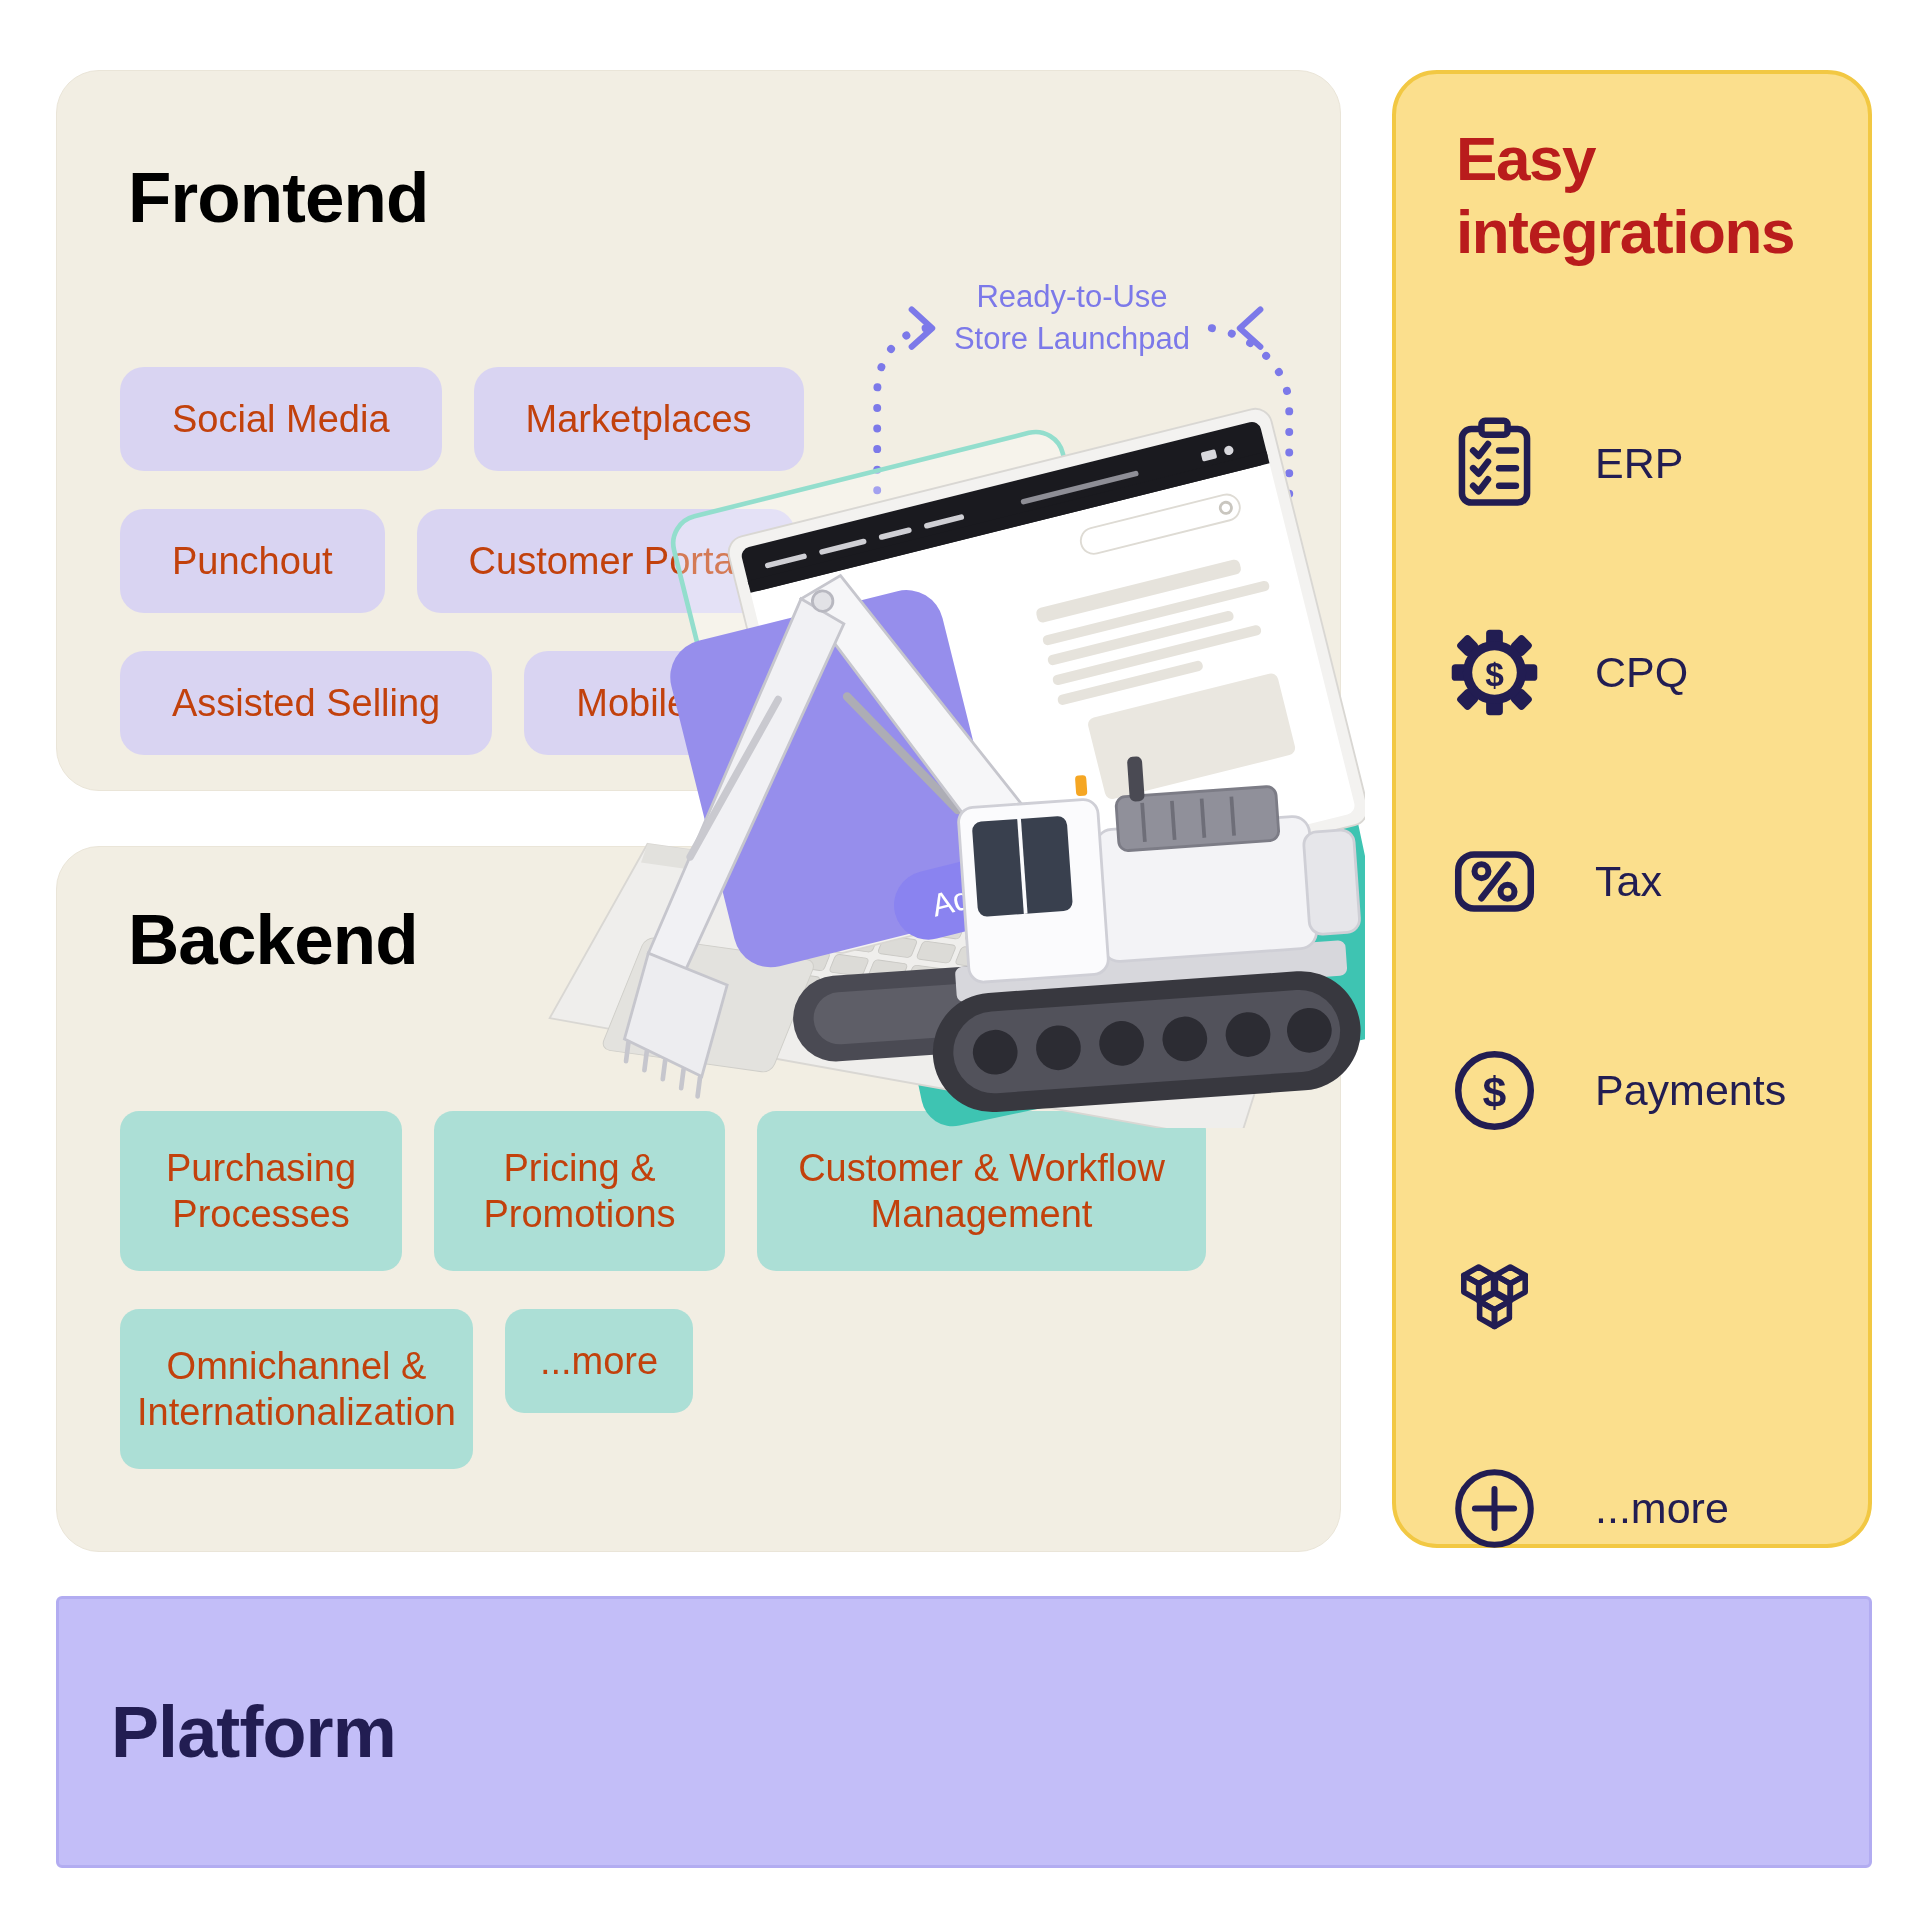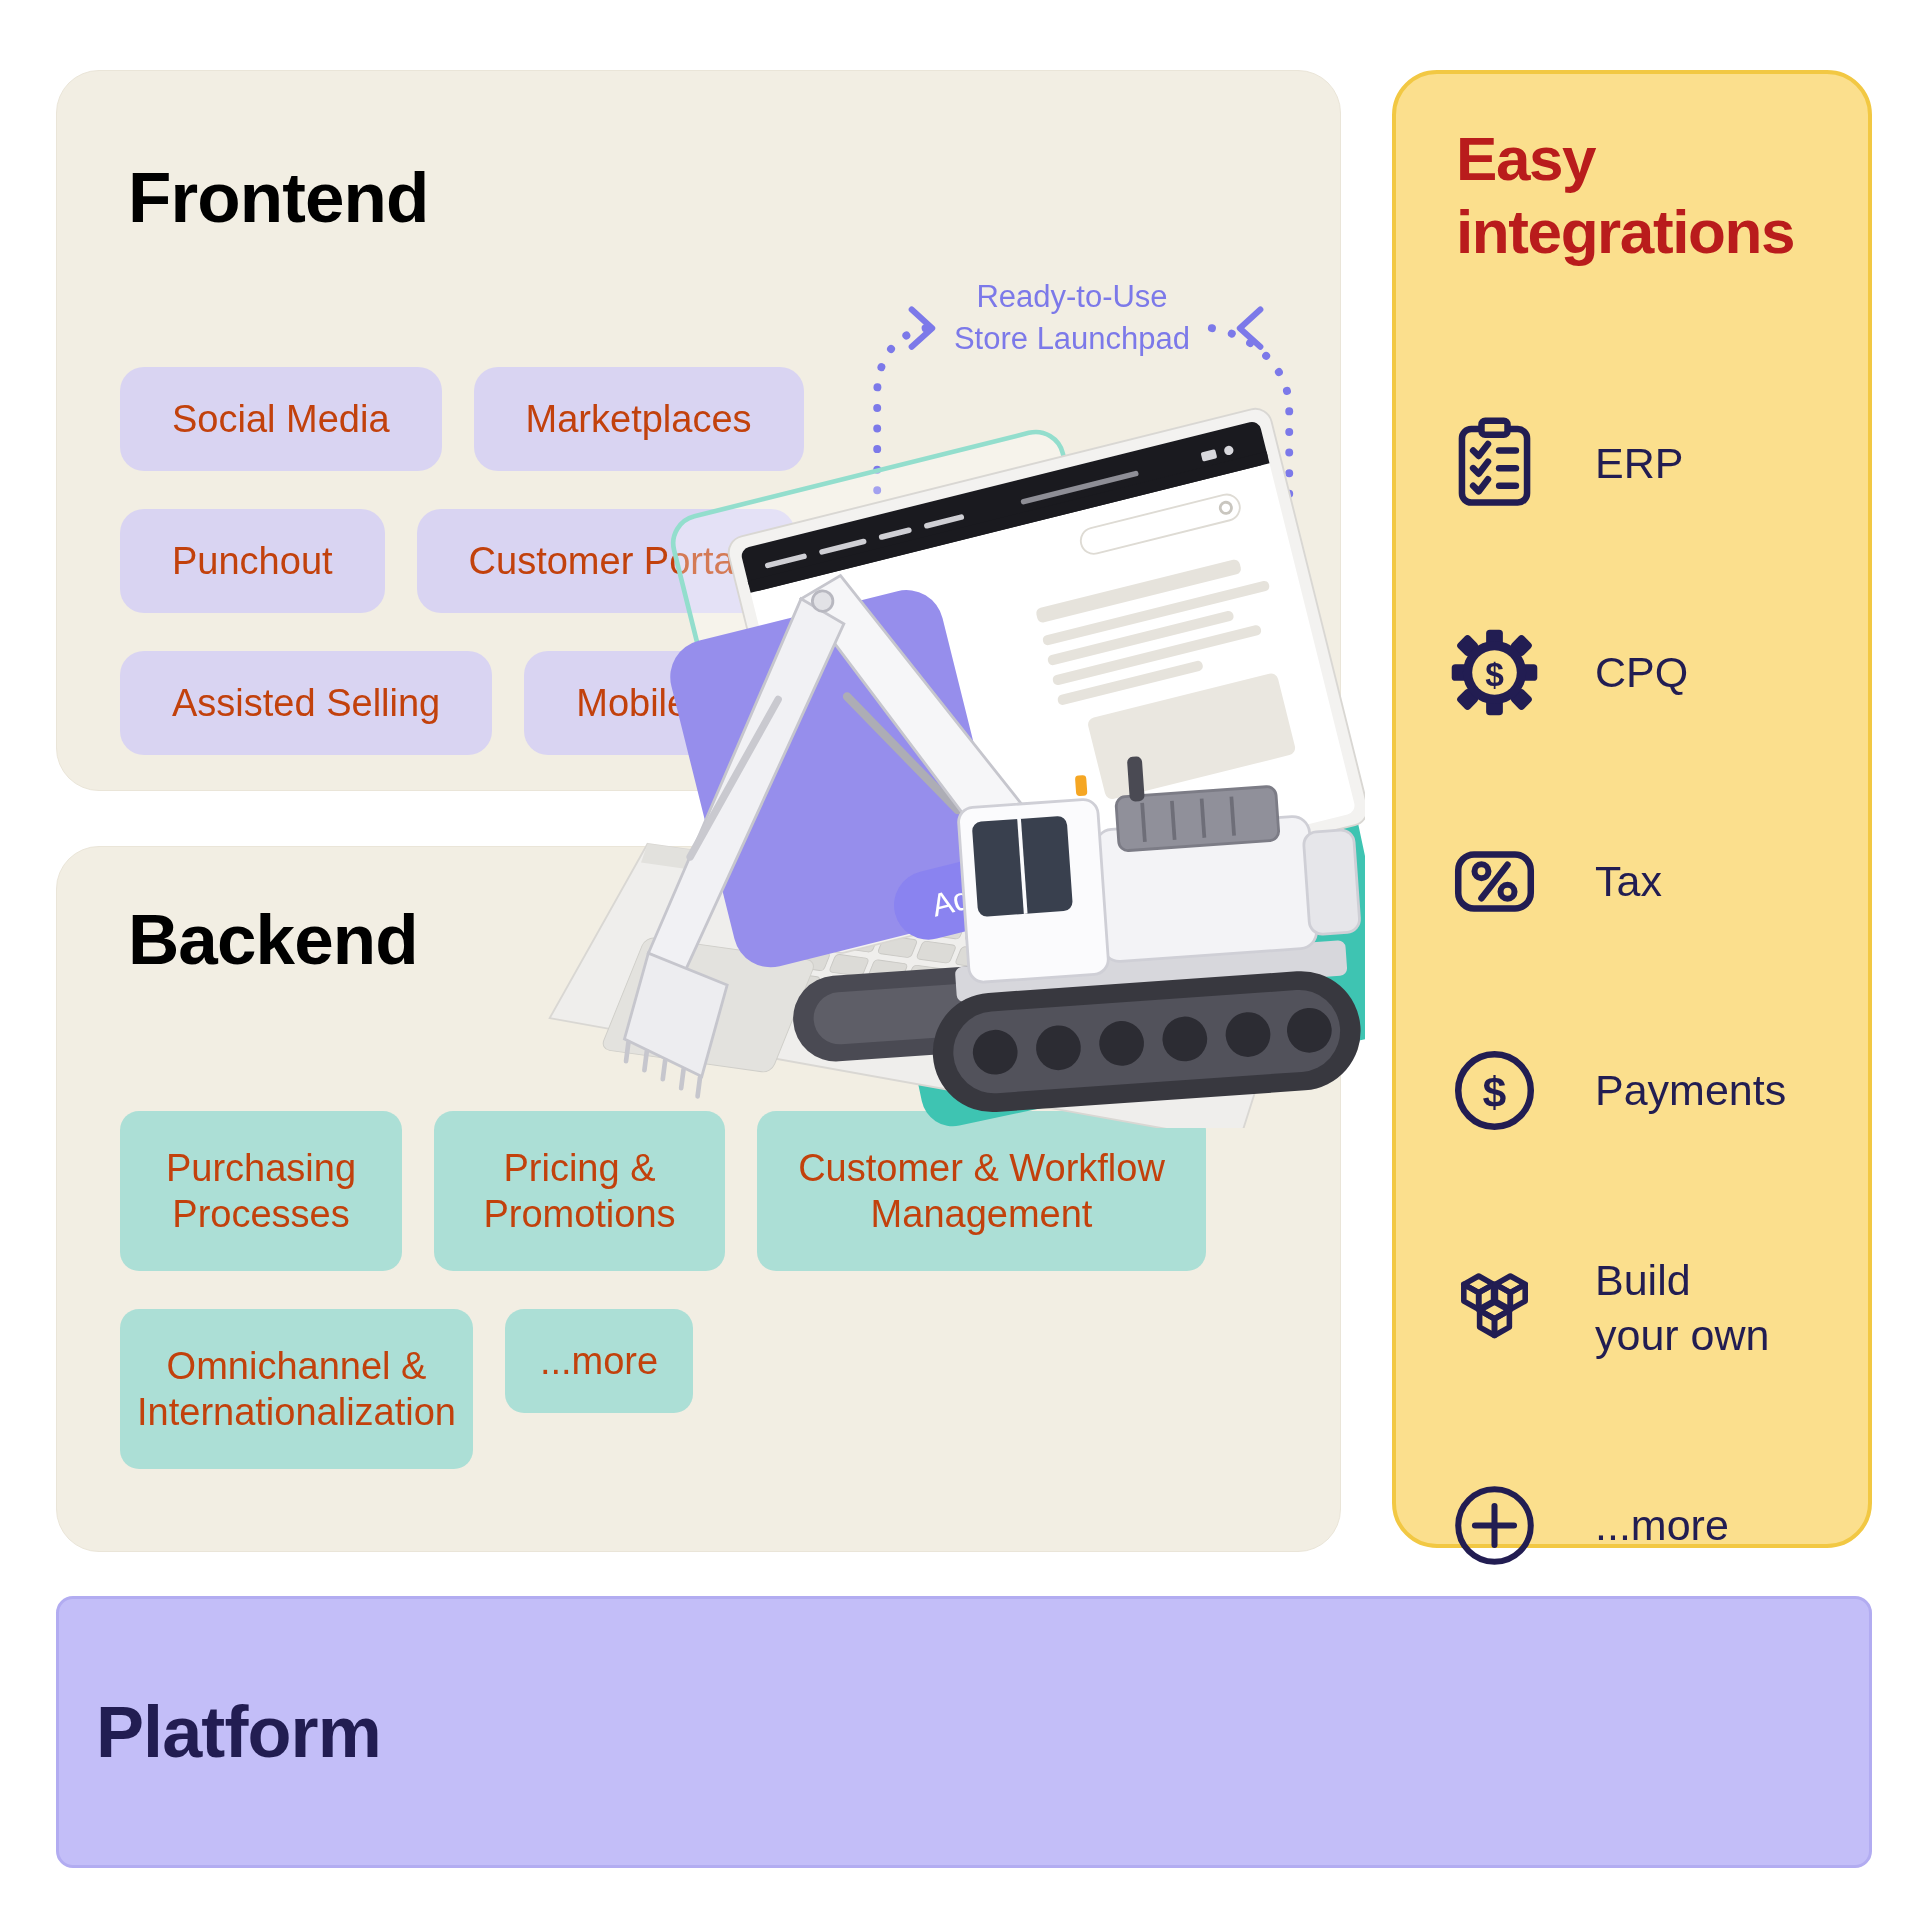--- a/index.html
+++ b/index.html
@@ -36,22 +36,22 @@
     font-size:62px;font-weight:700;letter-spacing:-1.4px;line-height:1.18;color:#b91c1c;
   }
   .int-list{position:absolute;left:52px;top:343px;margin:0;padding:0;list-style:none;display:flex;flex-direction:column;gap:116px;}
   .int-item{display:flex;align-items:center;gap:54px;}
   .int-icon{width:93px;height:93px;flex:0 0 auto;}
   .int-icon svg{width:93px;height:93px;display:block;}
   .int-label{font-size:43px;font-weight:500;line-height:1.28;color:#221D52;white-space:pre-line;}
 
   #platform-bar{
     position:absolute;left:56px;top:1596px;width:1816px;height:272px;box-sizing:border-box;
-    background:#C3BEF8;border:3.7px solid #B2ACF1;border-radius:17px;
-    display:flex;align-items:center;justify-content:space-between;padding:0 37px;
+    background:#C3BEF8;border:3.7px solid #B2ACF1;border-radius:6px;
+    display:flex;align-items:center;justify-content:space-between;padding:0 52px;
   }
   .platform-title{font-size:72px;font-weight:700;letter-spacing:-0.9px;color:#221D52;}
   .gc-logo{font-size:65px;letter-spacing:-1.9px;color:#6B6B6B;display:flex;gap:17px;align-items:baseline;}
   .gc-logo .g{font-weight:600;}
   .gc-logo .c{font-weight:400;}
 
   #launchpad-label{
     position:absolute;left:946px;top:276px;width:252px;text-align:center;
     font-size:31px;font-weight:500;line-height:1.34;color:#7C79E9;white-space:pre-line;
   }
@@ -165,22 +165,20 @@
               <path d="M17 24 L33 33 L33 51 L17 42 Z"></path>
               <path d="M49 24 L33 33 L33 51 L49 42 Z"></path>
             <path d="M67 15 L83 24 L67 33 L51 24 Z"></path>
               <path d="M51 24 L67 33 L67 51 L51 42 Z"></path>
               <path d="M83 24 L67 33 L67 51 L83 42 Z"></path>
             <path d="M50 43 L66 52 L50 61 L34 52 Z"></path>
               <path d="M34 52 L50 61 L50 79 L34 70 Z"></path>
               <path d="M66 52 L50 61 L50 79 L66 70 Z"></path>
           </svg>
         </span>
-        <span class="int-label">Build
-your own</span>
       </li>
       <li class="int-item">
         <span class="int-icon">
           <svg viewBox="0 0 100 100" fill="none" stroke="#221D52" stroke-width="6.5" stroke-linecap="round">
             <circle cx="50" cy="50" r="39"></circle>
             <line x1="29" y1="50" x2="71" y2="50"></line>
               <line x1="50" y1="29" x2="50" y2="71"></line>
           </svg>
         </span>
         <span class="int-label">...more</span>

